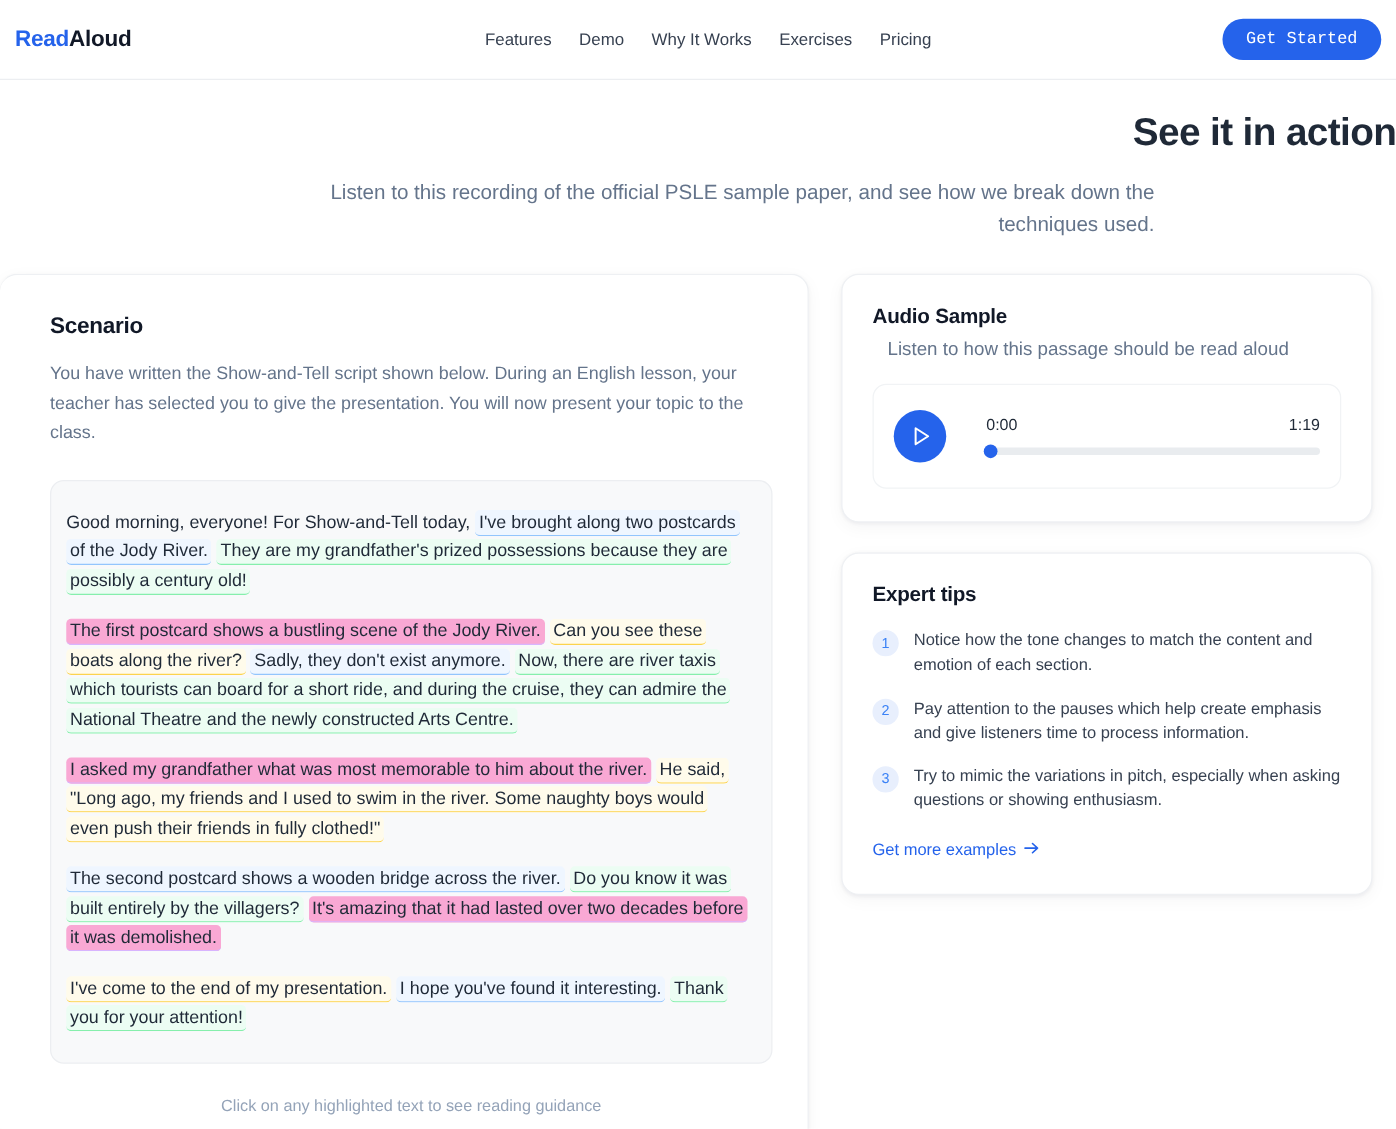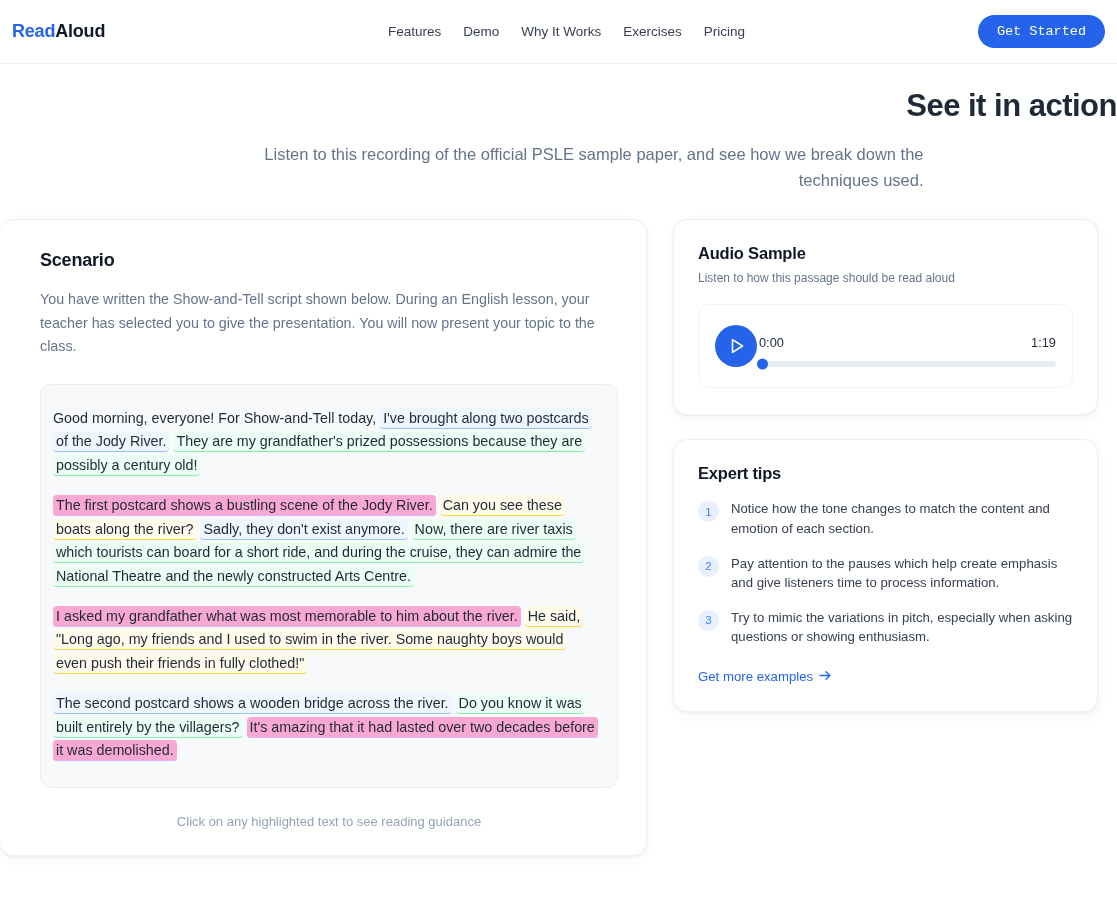--- a/index.html
+++ b/index.html
@@ -129,30 +129,30 @@
   .script-hint {
     margin-top: 26px;
     text-align: center;
     font-size: 13px;
     color: #94a3b8;
   }
 
   
   .card-right { padding: 24px 24px 26px 24px; }
   .audio-title { font-size: 16.5px; font-weight: 700; color: #111827; letter-spacing:-0.2px; }
-  .audio-sub   { margin-top: 8px; font-size: 12px; color: #64748b; }
+  .audio-sub   { margin-top: 8px; font-size: 15px; color: #64748b; margin-left: 12px; }
 
   .player {
     margin-top: 19px;
     border: 1px solid #f1f3f5;
     border-radius: 11px;
     padding: 16px 16px 20px 16px;
     display: flex;
-    align-items: flex-end;
-    gap: 2px;
+    align-items: center;
+    gap: 32px;
   }
   .play-btn {
     width: 42px; height: 42px; flex: 0 0 42px;
     border-radius: 50%; background: #2563eb;
     display: flex; align-items: center; justify-content: center;
     cursor: pointer; border: none; margin-top: 4px;
   }
   .play-btn svg { margin-left: 3px; }
 
   .player-right { flex: 1; padding-top: 2px; }
@@ -211,20 +211,21 @@
     <div class="card card-left">
       <div class="scenario-title">Scenario</div>
       <div class="scenario-body">You have written the Show-and-Tell script shown below. During an English lesson, your teacher has selected you to give the presentation. You will now present your topic to the class.</div>
 
       <div class="script-box">
         <div id="script-paragraphs">
             <div class="para"><span>Good morning, everyone! For Show-and-Tell today, </span><span class="hl hl-blue">I've brought along two postcards of the Jody River.</span><span> </span><span class="hl hl-green">They are my grandfather's prized possessions because they are possibly a century old!</span></div>
             <div class="para"><span class="hl hl-purple">The first postcard shows a bustling scene of the Jody River.</span><span> </span><span class="hl hl-amber">Can you see these boats along the river?</span><span> </span><span class="hl hl-blue">Sadly, they don't exist anymore.</span><span> </span><span class="hl hl-green">Now, there are river taxis which tourists can board for a short ride, and during the cruise, they can admire the National Theatre and the newly constructed Arts Centre.</span></div>
             <div class="para"><span class="hl hl-purple">I asked my grandfather what was most memorable to him about the river.</span><span> </span><span class="hl hl-amber">He said, "Long ago, my friends and I used to swim in the river. Some naughty boys would even push their friends in fully clothed!"</span></div>
             <div class="para"><span class="hl hl-blue">The second postcard shows a wooden bridge across the river.</span><span> </span><span class="hl hl-green">Do you know it was built entirely by the villagers?</span><span> </span><span class="hl hl-purple">It's amazing that it had lasted over two decades before it was demolished.</span></div>
+            <div class="para"><span class="hl hl-amber">I've come to the end of my presentation.</span><span> </span><span class="hl hl-blue">I hope you've found it interesting.</span><span> </span><span class="hl hl-green">Thank you for your attention!</span></div>
           </div>
       </div>
 
       <div class="script-hint">Click on any highlighted text to see reading guidance</div>
     </div>
   </div>
 
   <div class="col-right">
 
     <div class="card card-right">

